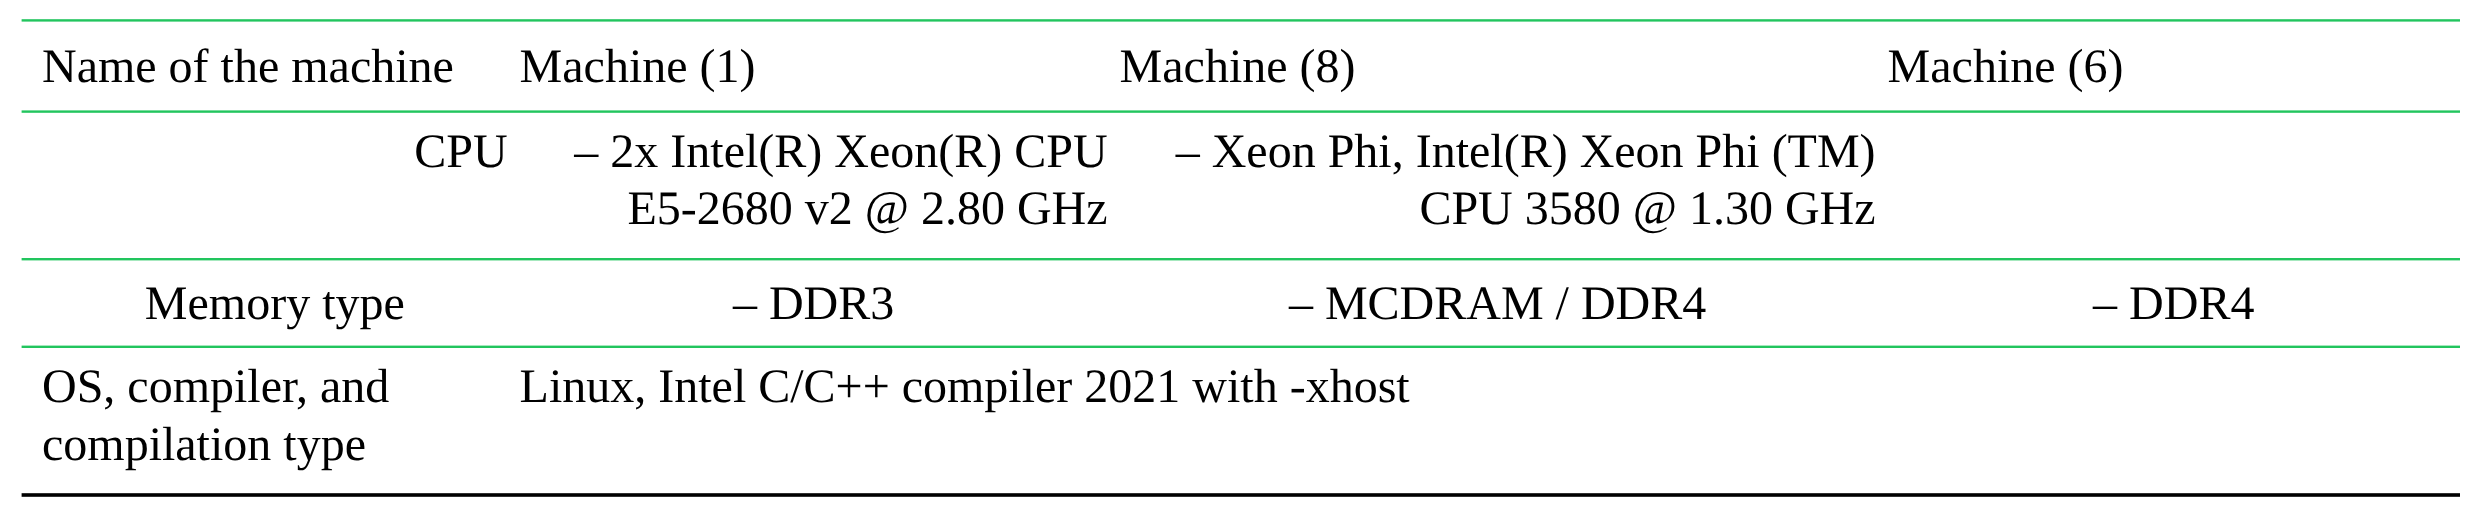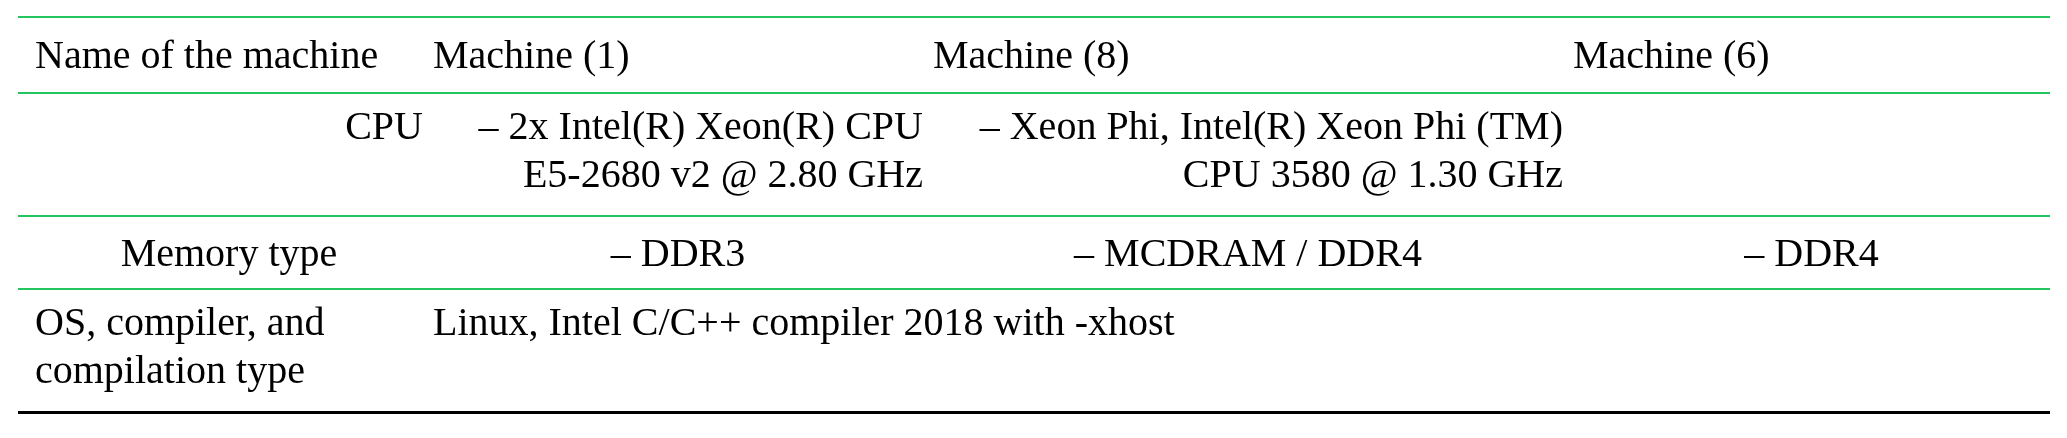--- a/index.html
+++ b/index.html
@@ -63,16 +63,16 @@
 
   <div class="row row-memory">
     <div class="cell label-col">Memory type</div>
     <div class="cell">– DDR3</div>
     <div class="cell">– MCDRAM / DDR4</div>
     <div class="cell last-col">– DDR4</div>
   </div>
 
   <div class="row row-os">
     <div class="cell label-col">OS, compiler, and compilation type</div>
-    <div class="cell span-cols last-col">Linux, Intel C/C++ compiler 2018 with -xhost</div>
+    <div class="cell span-cols last-col">Linux, Intel C/C++ compiler 2021 with -xhost</div>
   </div>
 
 </div>
 
 </body></html>

